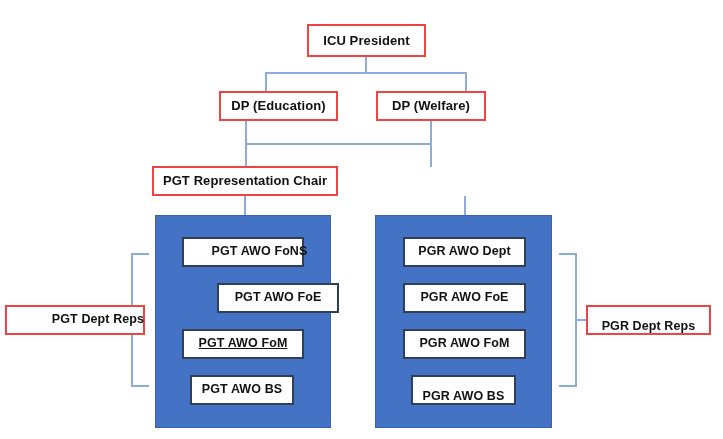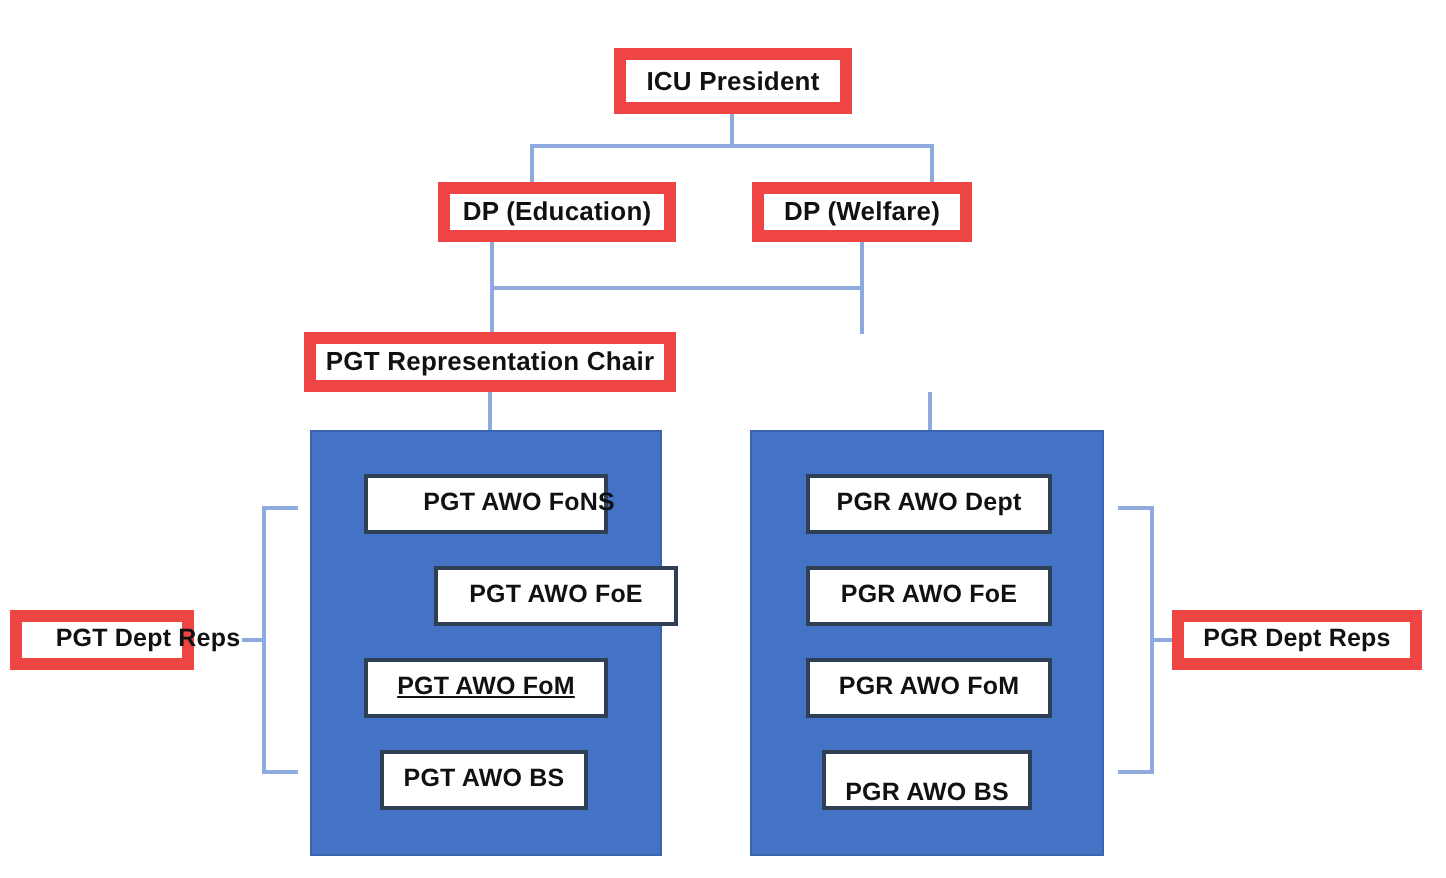--- a/index.html
+++ b/index.html
@@ -17,21 +17,21 @@
     height: 439px;
     background: #ffffff;
     overflow: hidden;
   }
 
   
   .node {
     position: absolute;
     box-sizing: border-box;
     background: #ffffff;
-    border: 6px solid #ef4444;
+    border: 2px solid #ef4444;
     display: flex;
     align-items: center;
     justify-content: center;
     text-align: center;
     font-weight: bold;
     color: #111111;
     font-size: 13px;
     letter-spacing: 0.1px;
     line-height: 1.05;
     white-space: nowrap;
@@ -146,24 +146,24 @@
   <div class="node small" style="left:403px; top:329px; width:123px; height:30px;">
     <span>PGR AWO FoM</span>
   </div>
   <div class="node small" style="left:411px; top:375px; width:105px; height:30px;align-items:flex-end;">
     <span>PGR AWO BS</span>
   </div>
 
   <div class="bracket left" id="bracket-pgt" style="left:131px; top:253px; width:18px; height:134px;"></div>
   <div class="bracket-stub" style="left:121px; top:319px; width:12px;"></div>
 
-  <div class="node sidelabel" id="node-pgt-dept-reps" style="left:5px; top:305px; width:92px; height:30px;padding-left:46px;">
+  <div class="node sidelabel" id="node-pgt-dept-reps" style="left:5px; top:305px; width:140px; height:30px;padding-left:46px;">
     <span>PGT Dept Reps</span>
   </div>
 
   <div class="bracket right" id="bracket-pgr" style="left:559px; top:253px; width:18px; height:134px;"></div>
   <div class="bracket-stub" style="left:575px; top:319px; width:12px;"></div>
 
-  <div class="node sidelabel" id="node-pgr-dept-reps" style="left:586px; top:305px; width:125px; height:30px;">
+  <div class="node sidelabel" id="node-pgr-dept-reps" style="left:586px; top:305px; width:125px; height:30px;align-items:flex-end;">
     <span>PGR Dept Reps</span>
   </div>
 
 </div>
 
 </body></html>

